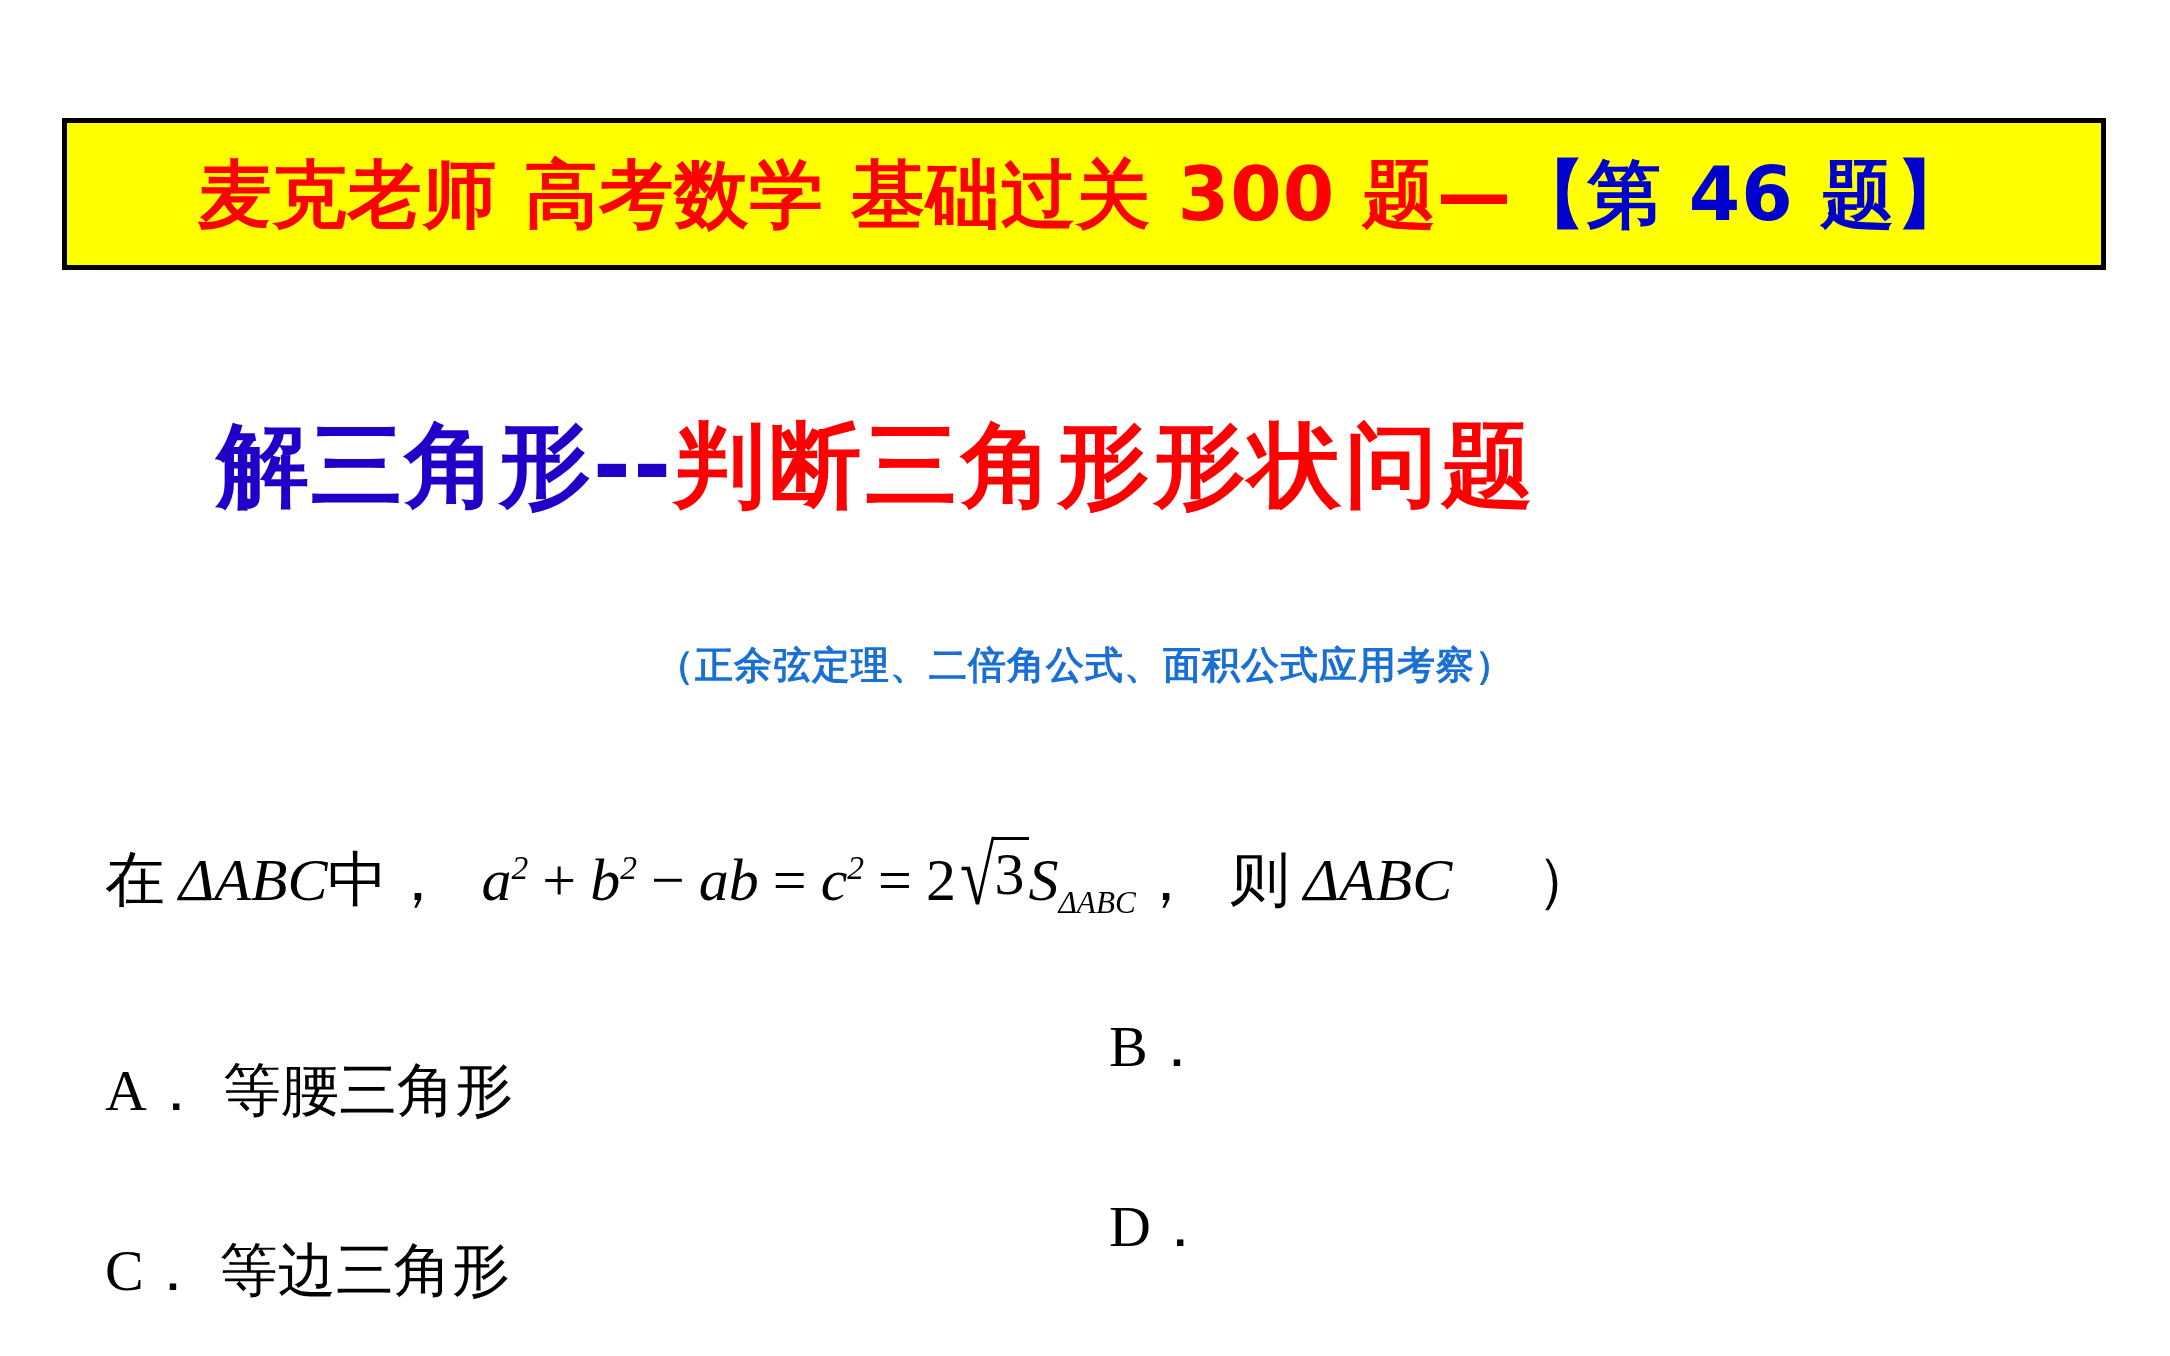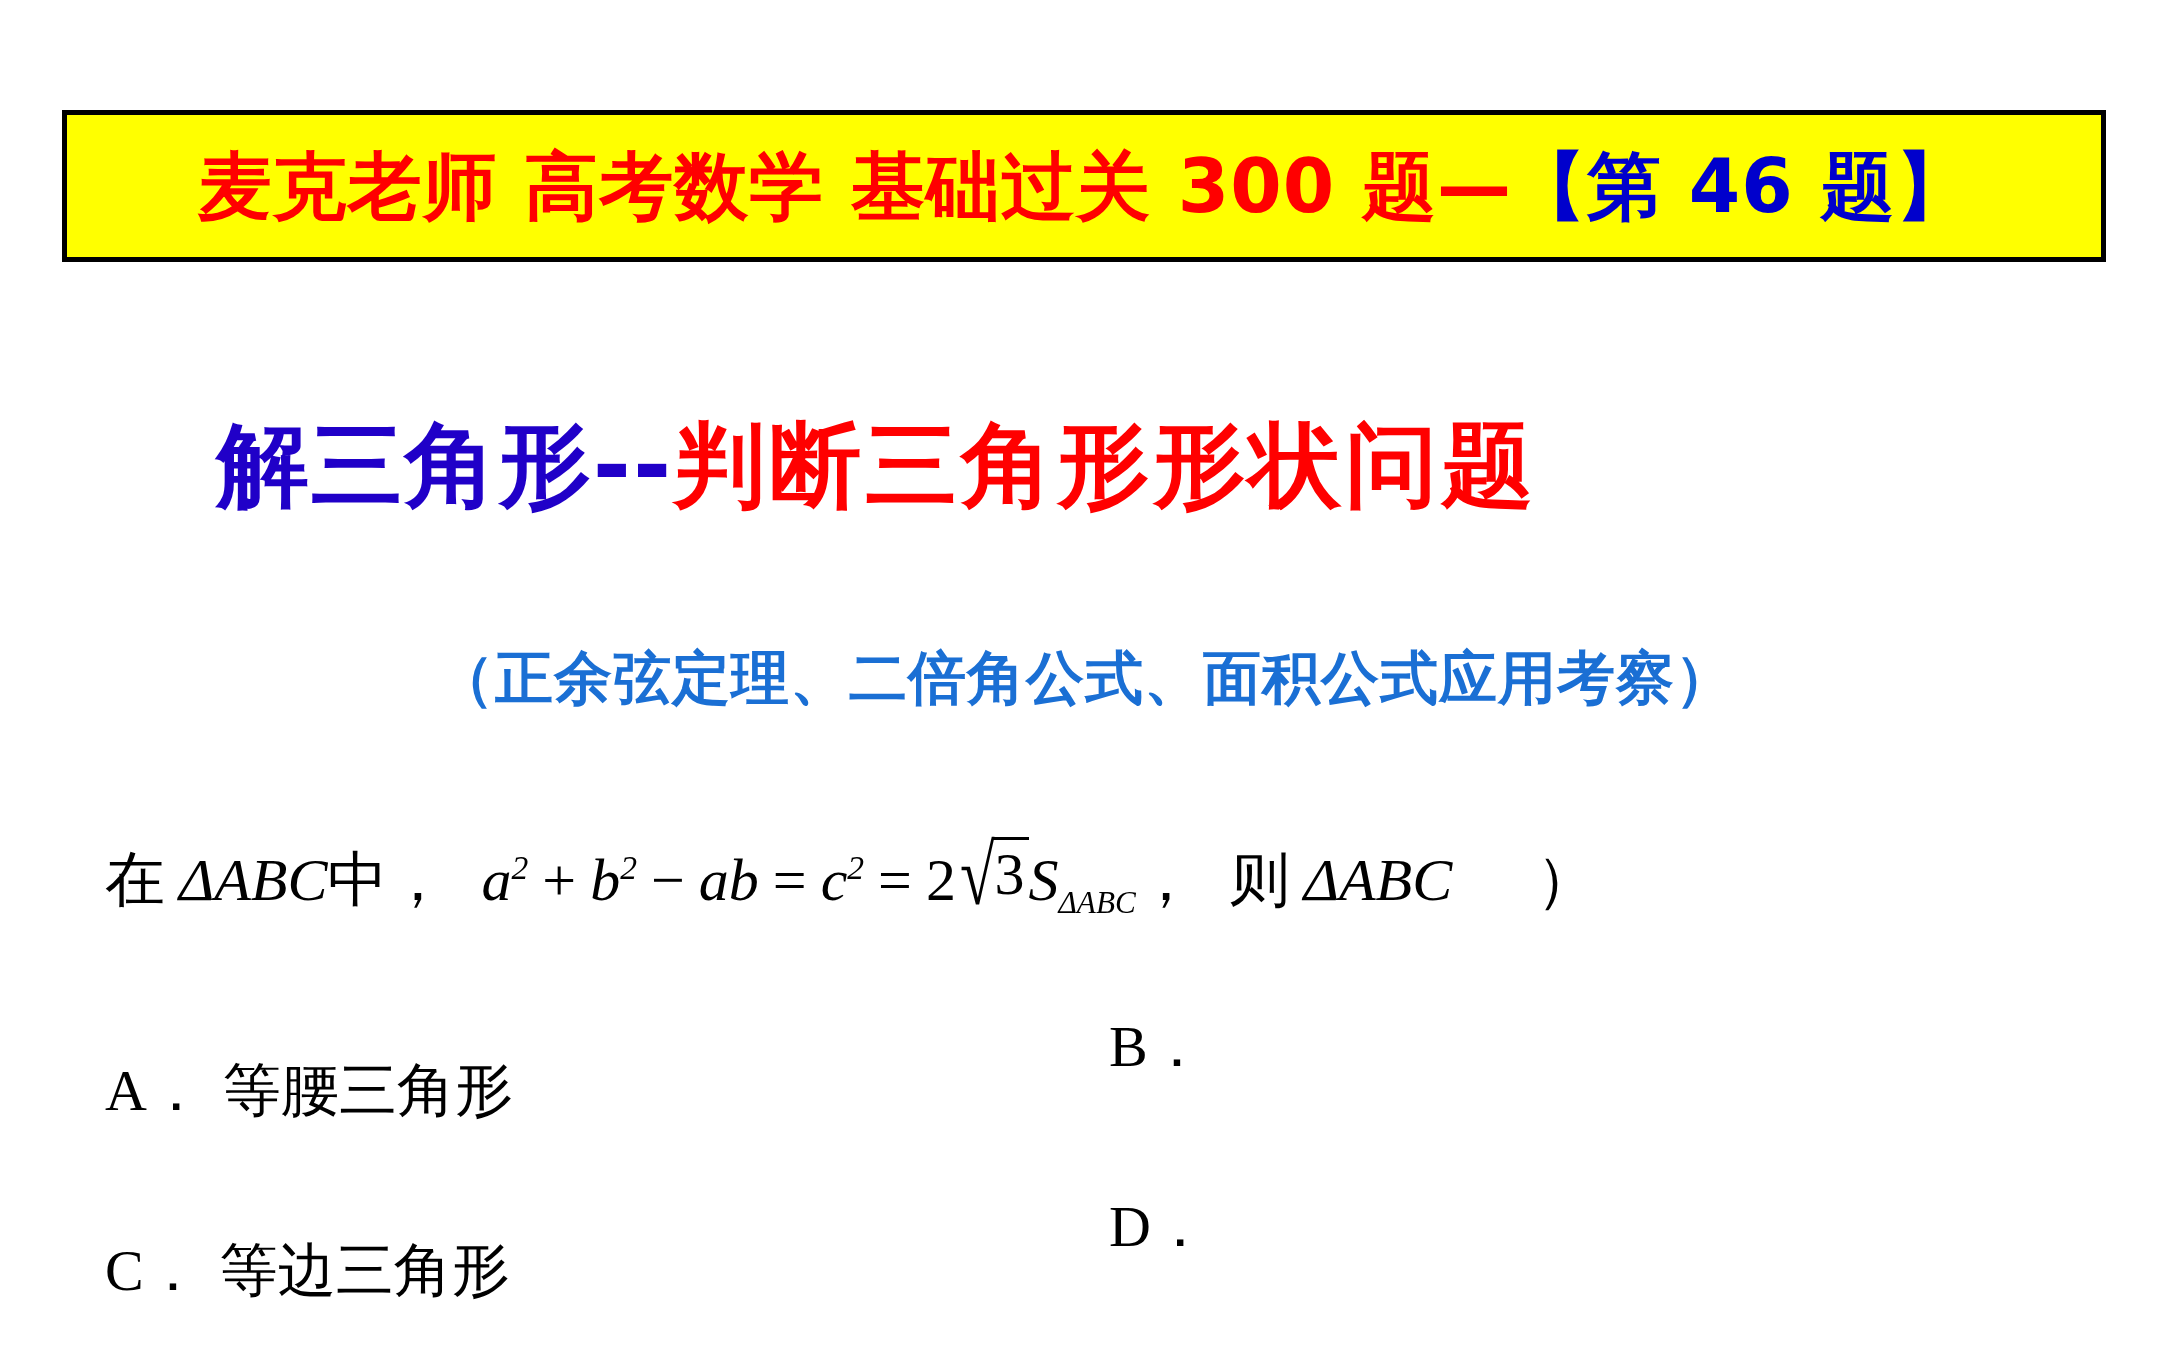--- a/index.html
+++ b/index.html
@@ -12,21 +12,21 @@
     height: 1356px;
     font-family: "Liberation Serif", serif;
     overflow: hidden;
     position: relative;
   }
 
   
   .banner {
     position: absolute;
     left: 62px;
-    top: 110px;
+    top: 118px;
     width: 2044px;
     height: 152px;
     background: #ffff00;
     border: 5px solid #000000;
     box-sizing: border-box;
     display: flex;
     align-items: center;
     justify-content: center;
     white-space: nowrap;
   }
@@ -61,21 +61,21 @@
   
   .subtitle {
     position: absolute;
     left: 0;
     top: 640px;
     width: 2170px;
     text-align: center;
     white-space: nowrap;
     font-family: "DejaVu Sans", "Liberation Sans", sans-serif;
     font-weight: bold;
-    font-size: 58px;
+    font-size: 38px;
     color: #1a6fd4;
     letter-spacing: 1px;
   }
 
   
   .stem {
     position: absolute;
     left: 105px;
     top: 840px;
     width: 1990px;

